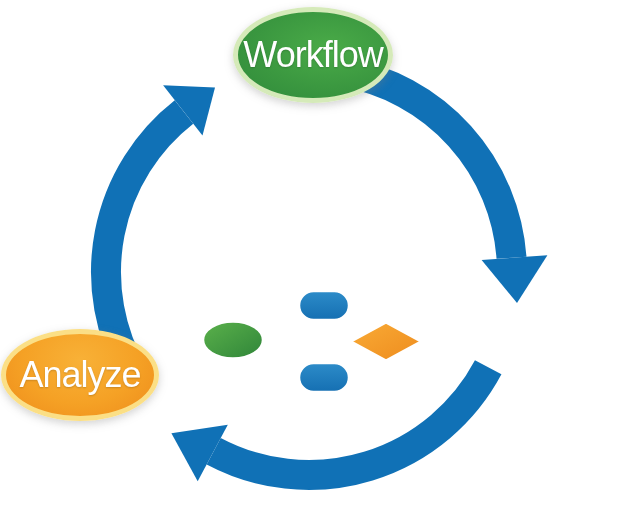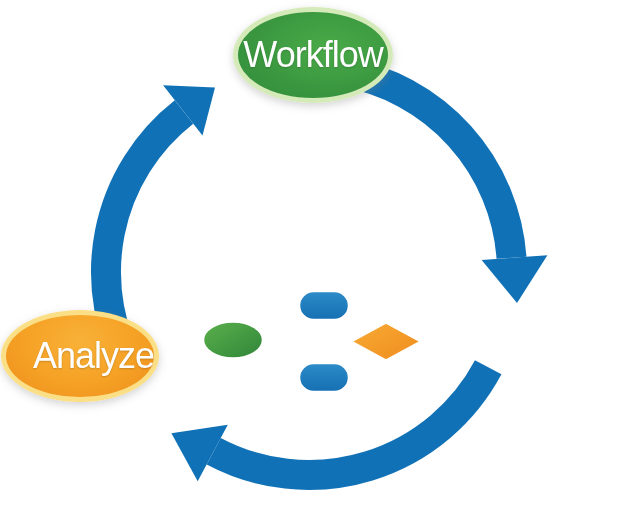--- a/index.html
+++ b/index.html
@@ -35,24 +35,23 @@
     border:5px solid #d5eab9;
     background:radial-gradient(ellipse at 60% 42%, #4aab48 0%, #3b9840 55%, #2f8a3a 100%);
   }
   .node-monitor{
     left:459px;top:323px;width:153px;height:88px;
     border:5px solid #a6d3ef;
     background:radial-gradient(ellipse at 55% 35%, #2e8fca 0%, #1d7ec3 55%, #1570b2 100%);
     font-size:37px;
   }
   .node-analyze{
-    left:1px;top:310px;width:148px;height:82px;
+    left:1px;top:329px;width:148px;height:82px;
     border:5px solid #fbdf86;
     background:radial-gradient(ellipse at 50% 32%, #f8b137 0%, #f5a125 55%, #ee8c1b 100%);
-    justify-content:flex-end;
   }
 </style>
 </head>
 <body>
 
 <div class="stage">
 
   <svg width="623" height="510" viewBox="0 0 623 510">
     <g fill="#1071b6" stroke="none">
 

